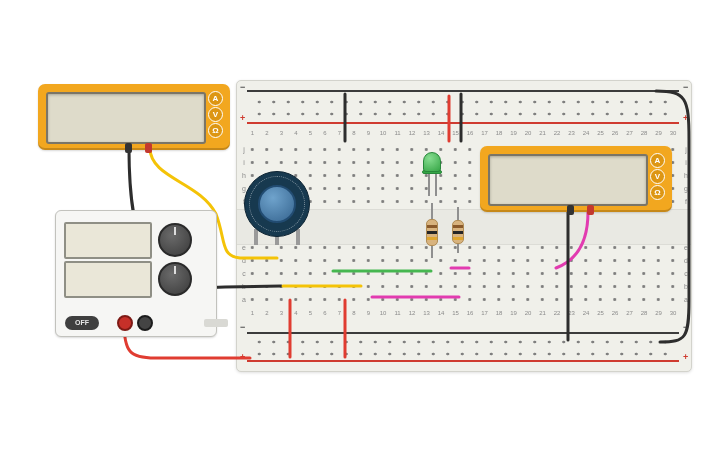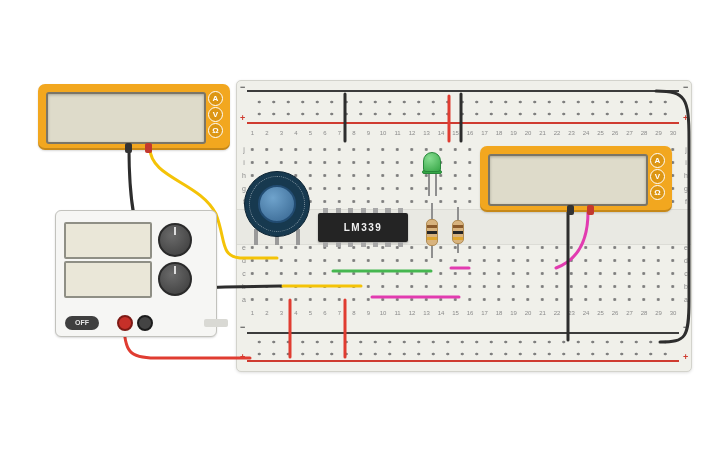--- a/index.html
+++ b/index.html
@@ -271,21 +271,20 @@
 
   <div class="pot">
     <div class="pot-leg" style="left:10px"></div>
     <div class="pot-leg" style="left:31px"></div>
     <div class="pot-leg" style="left:52px"></div>
     <div class="pot-base"></div>
     <div class="pot-ring"></div>
     <div class="pot-knob"></div>
   </div>
 
-  <div class="ic">LM339</div>
 
   <div class="led">
     <div class="led-leg l1"></div>
     <div class="led-leg l2"></div>
     <div class="led-flange" style="background: rgb(53, 165, 69);"></div>
     <div class="led-dome"></div>
   </div>
 
   <div class="resistor" style="left:426px;top:203px;height:55px">
     <div class="res-lead" style="top:0;height:16px"></div>

